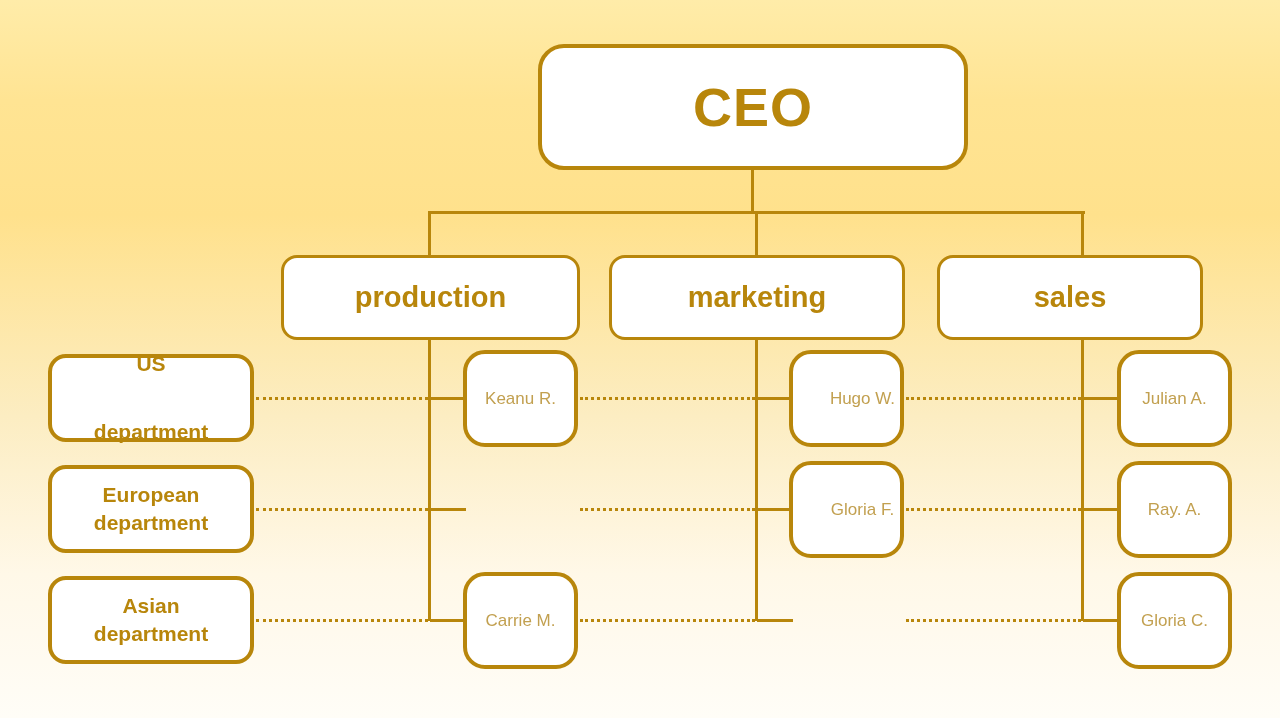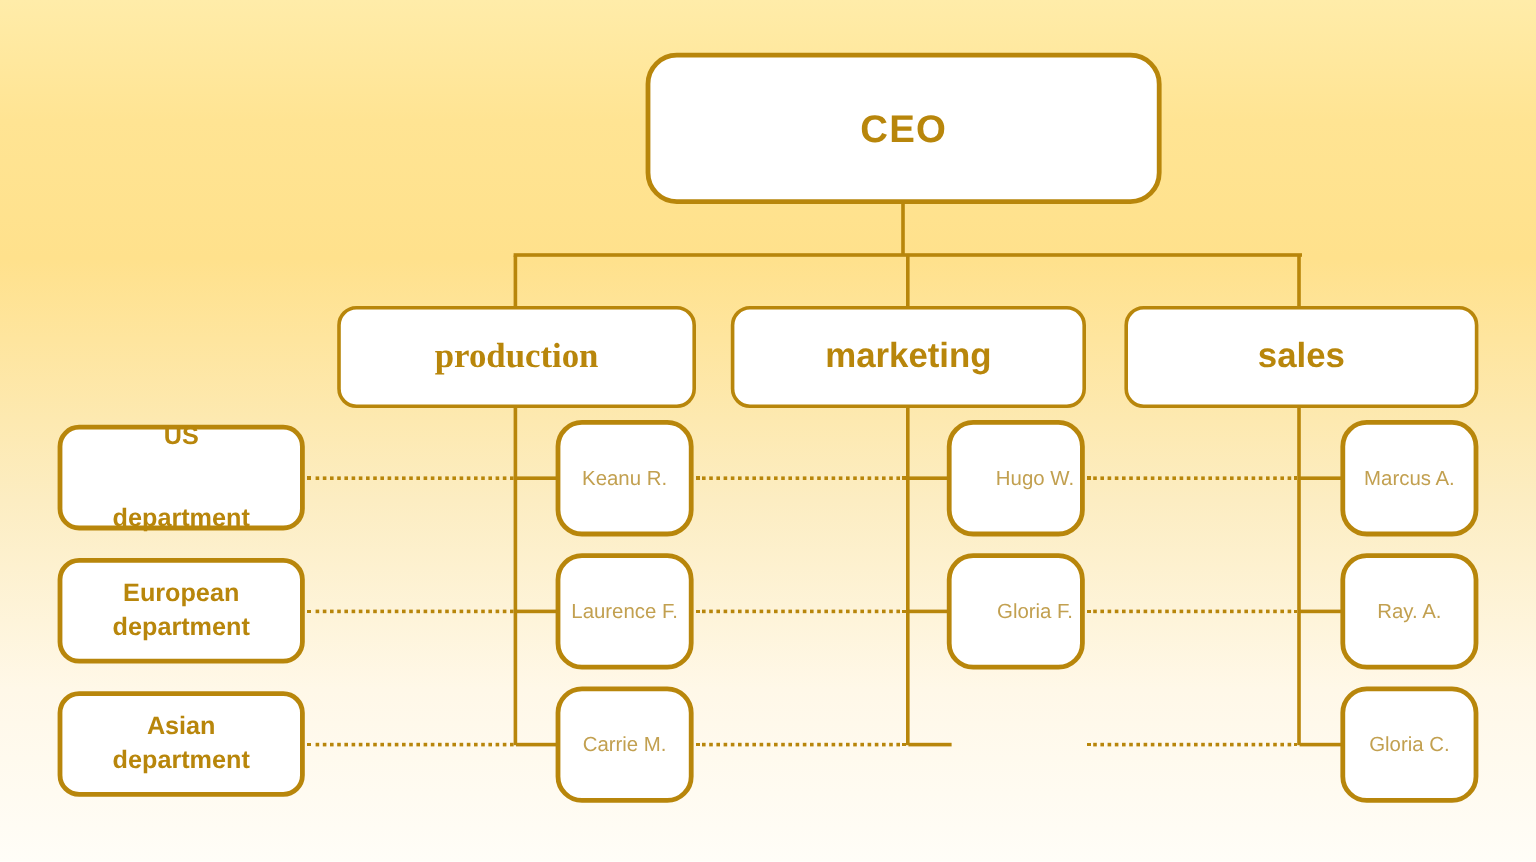--- a/index.html
+++ b/index.html
@@ -20,30 +20,30 @@
   .node{
     position:absolute;box-sizing:border-box;
     background:var(--box-bg);
     border:4px solid var(--line);
     display:flex;align-items:center;justify-content:center;
     text-align:center;
   }
   .ceo{
     left:538px;top:44px;width:430px;height:126px;
     border-radius:26px;
-    font-size:32px;font-weight:bold;color:var(--header-text);
+    font-size:54px;font-weight:bold;color:var(--header-text);
     letter-spacing:1px;
   }
   .dept{
     top:255px;height:85px;border-width:3px;border-radius:16px;
     font-size:29px;font-weight:bold;color:var(--header-text);
   }
-  .dept.production{left:281px;width:299px;font-family:Liberation Serif, serif;}
+  .dept.production{left:281px;width:299px;}
   .dept.marketing{left:609px;width:296px;}
-  .dept.sales{left:937px;width:295px;}
+  .dept.sales{left:937px;width:266px;}
   .member{
     width:115px;height:97px;border-radius:22px;
     font-size:17px;color:var(--member-text);
   }
   .col-production{left:463px;}
   .col-marketing{left:789px;padding-left:32px;}
   .col-sales{left:1117px;}
   .row-0{top:350px;}
   .row-1{top:461px;}
   .row-2{top:572px;}
@@ -100,27 +100,26 @@
   <div class="dotline dot-y2" style="left:580px;width:175px;"></div>
   <div class="dotline dot-y2" style="left:906px;width:175px;"></div>
 
   <div class="node ceo">CEO</div>
 
   <div class="node dept production">production</div>
   <div class="node dept marketing">marketing</div>
   <div class="node dept sales">sales</div>
 
   <div class="node member col-production row-0">Keanu R.</div>
-  <div class="node member col-production row-1">Laurence F.</div>
   <div class="node member col-production row-2">Carrie M.</div>
 
   <div class="node member col-marketing row-0">Hugo W.</div>
   <div class="node member col-marketing row-1">Gloria F.</div>
 
-  <div class="node member col-sales row-0">Marcus A.</div>
+  <div class="node member col-sales row-0">Julian A.</div>
   <div class="node member col-sales row-1">Ray. A.</div>
   <div class="node member col-sales row-2">Gloria C.</div>
 
   <div class="node region r0">
     <span>US</span>
     <span>department</span>
   </div>
   <div class="node region r1">
     <span>European</span>
     <span>department</span>

